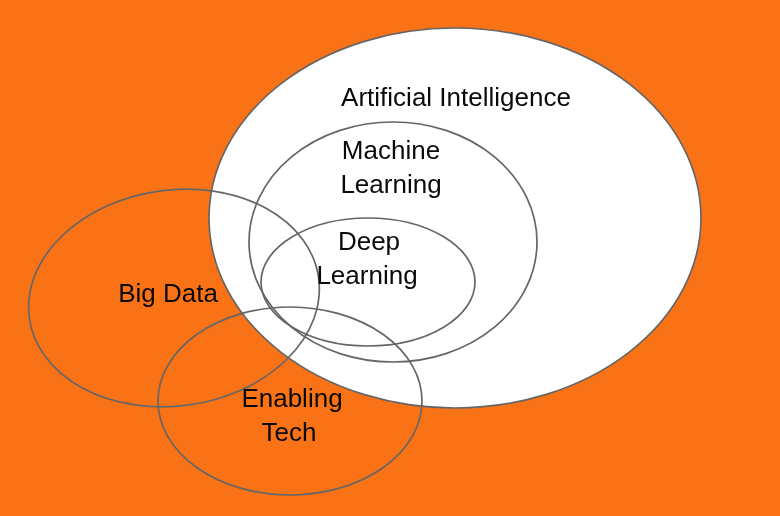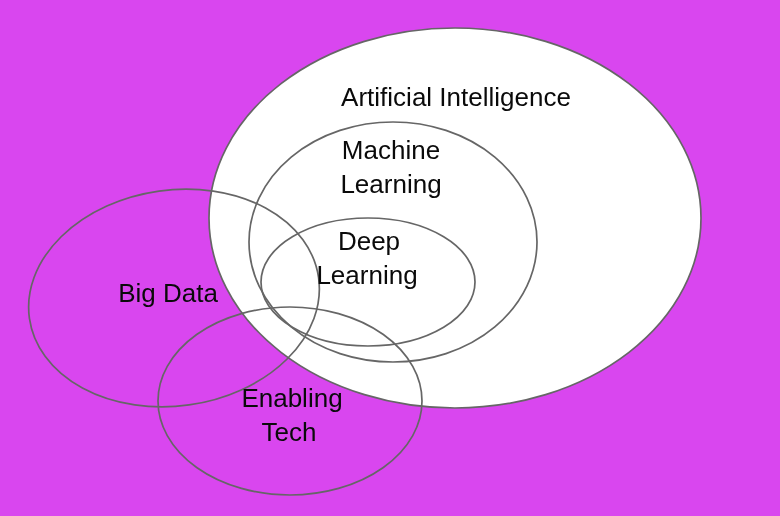--- a/index.html
+++ b/index.html
@@ -7,21 +7,21 @@
     padding: 0;
     width: 780px;
     height: 516px;
     background: #ffffff;
     overflow: hidden;
   }
   .venn-wrap {
     position: relative;
     width: 780px;
     height: 516px;
-    background: #d946ef;
+    background: #f97316;
   }
   svg {
     display: block;
   }
   .set-outline {
     fill: none;
     stroke-width: 1.7;
   }
   .set-label {
     font-family: "Liberation Sans", "DejaVu Sans", sans-serif;

